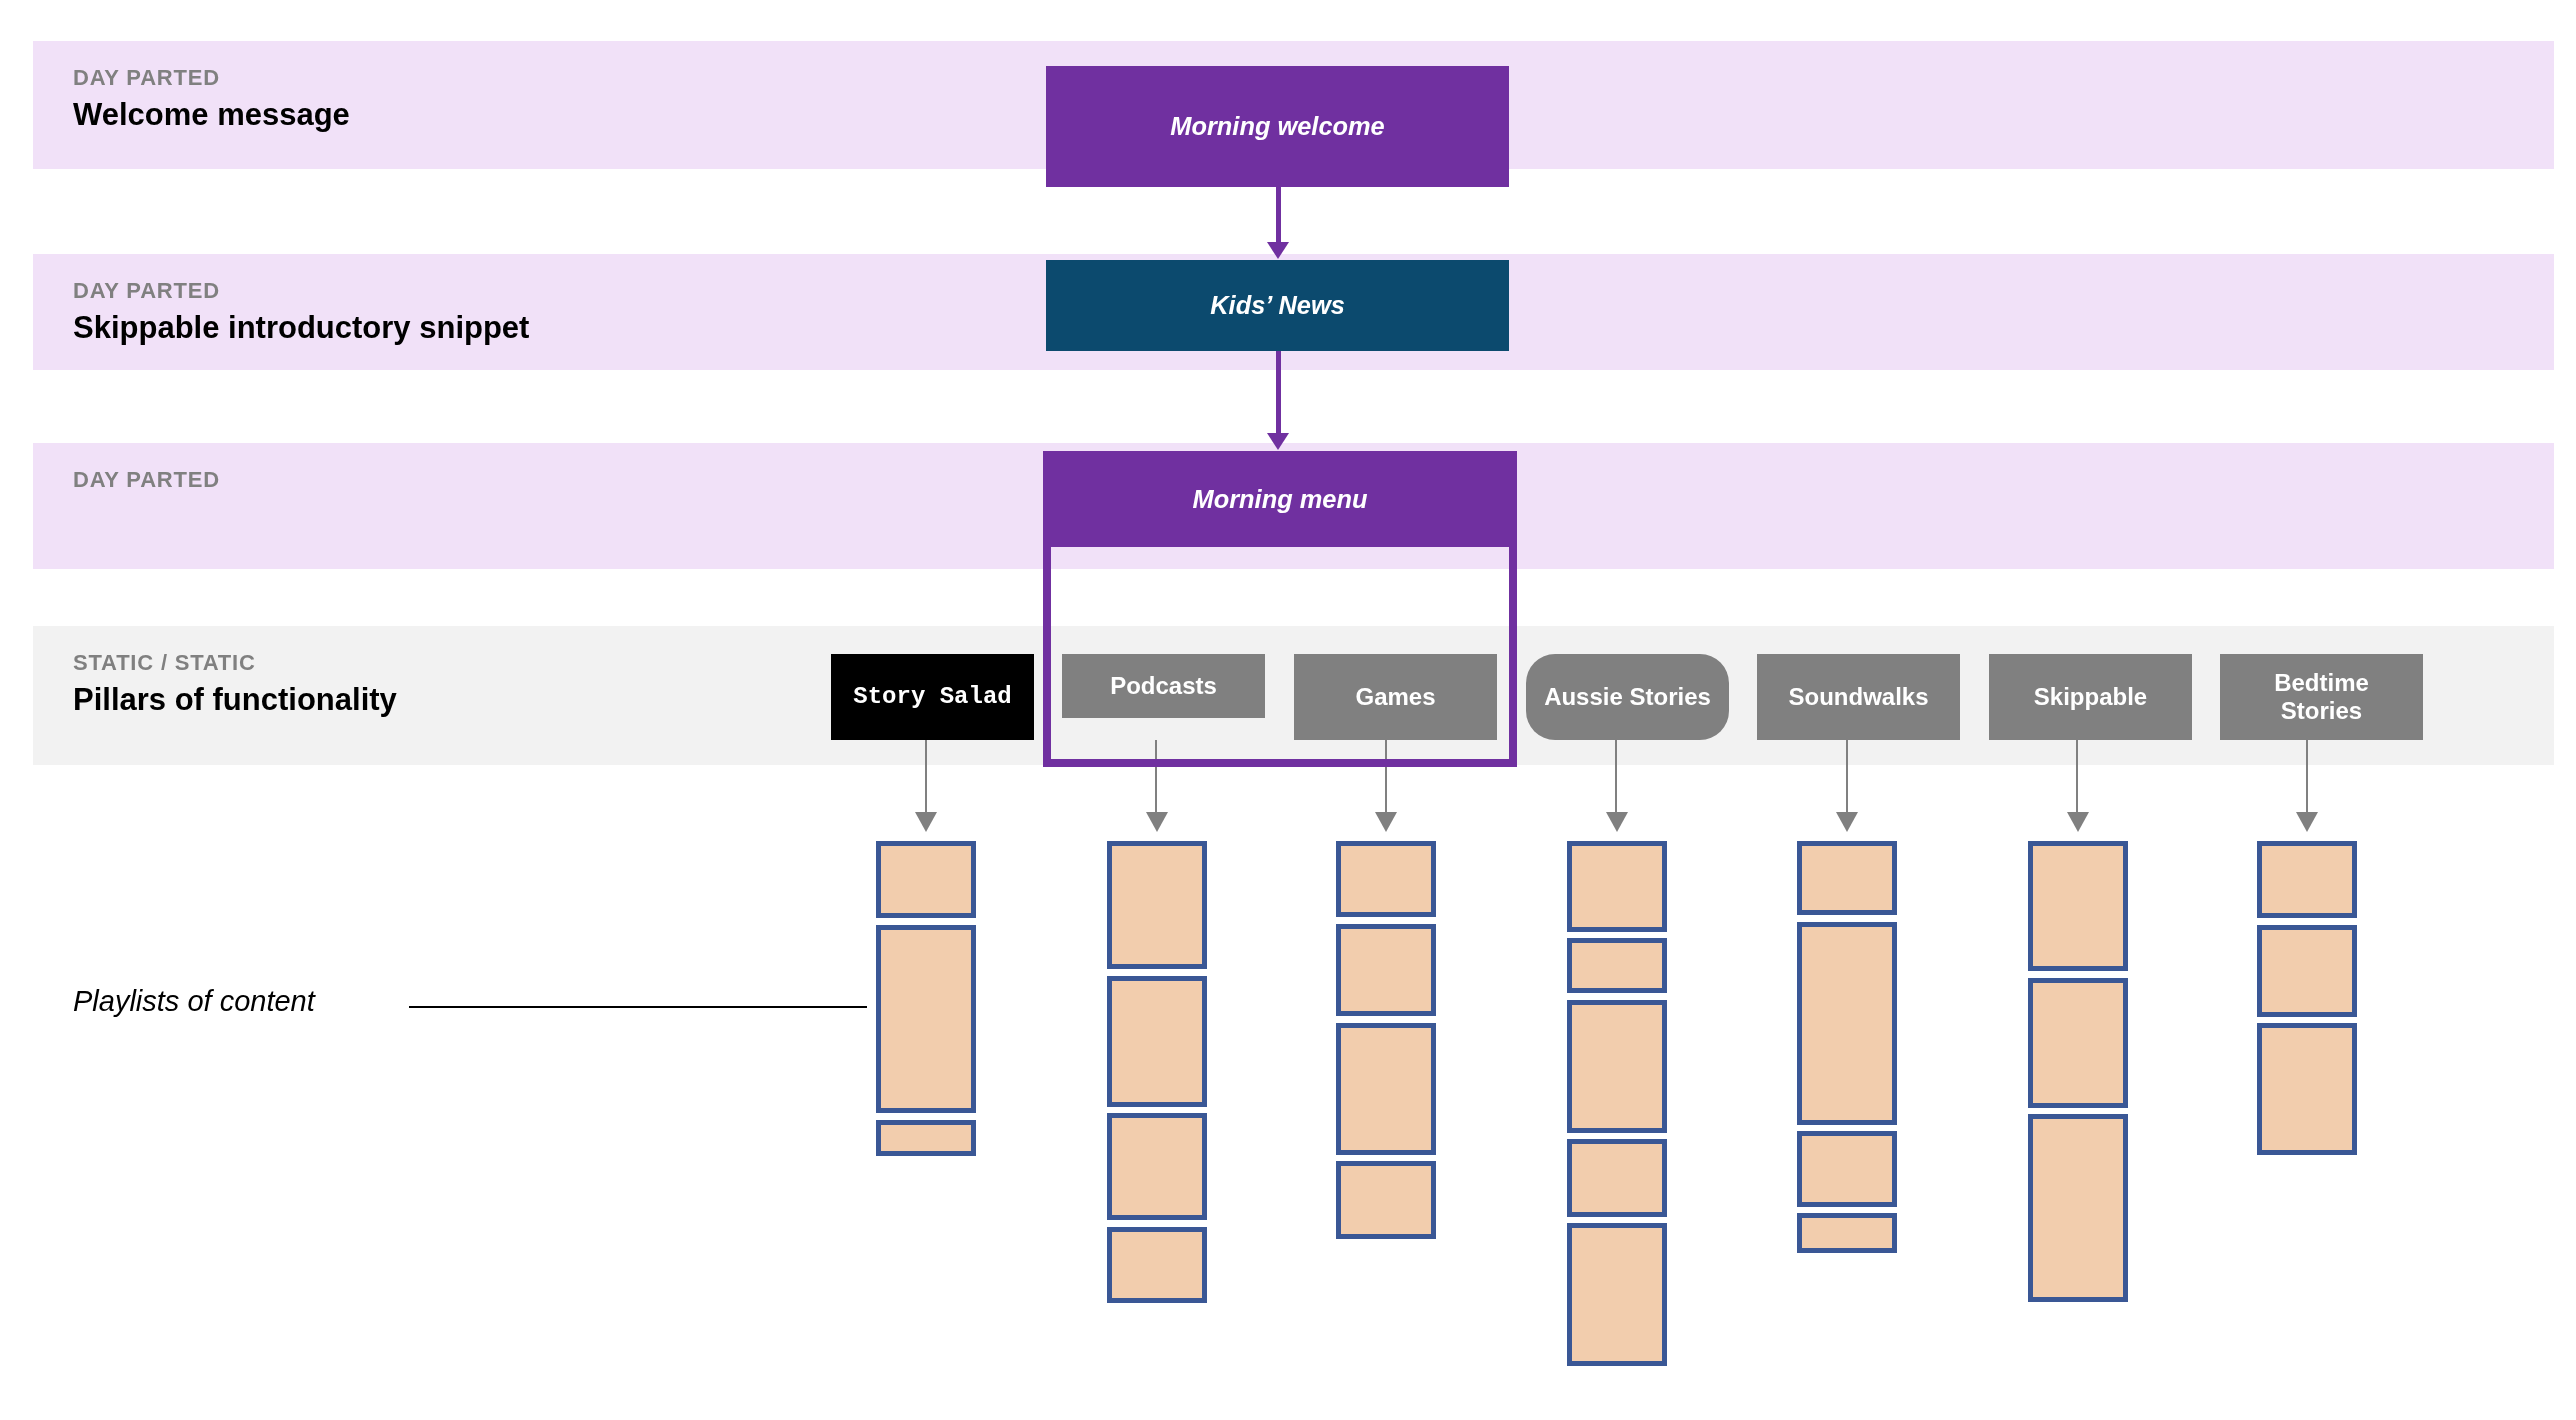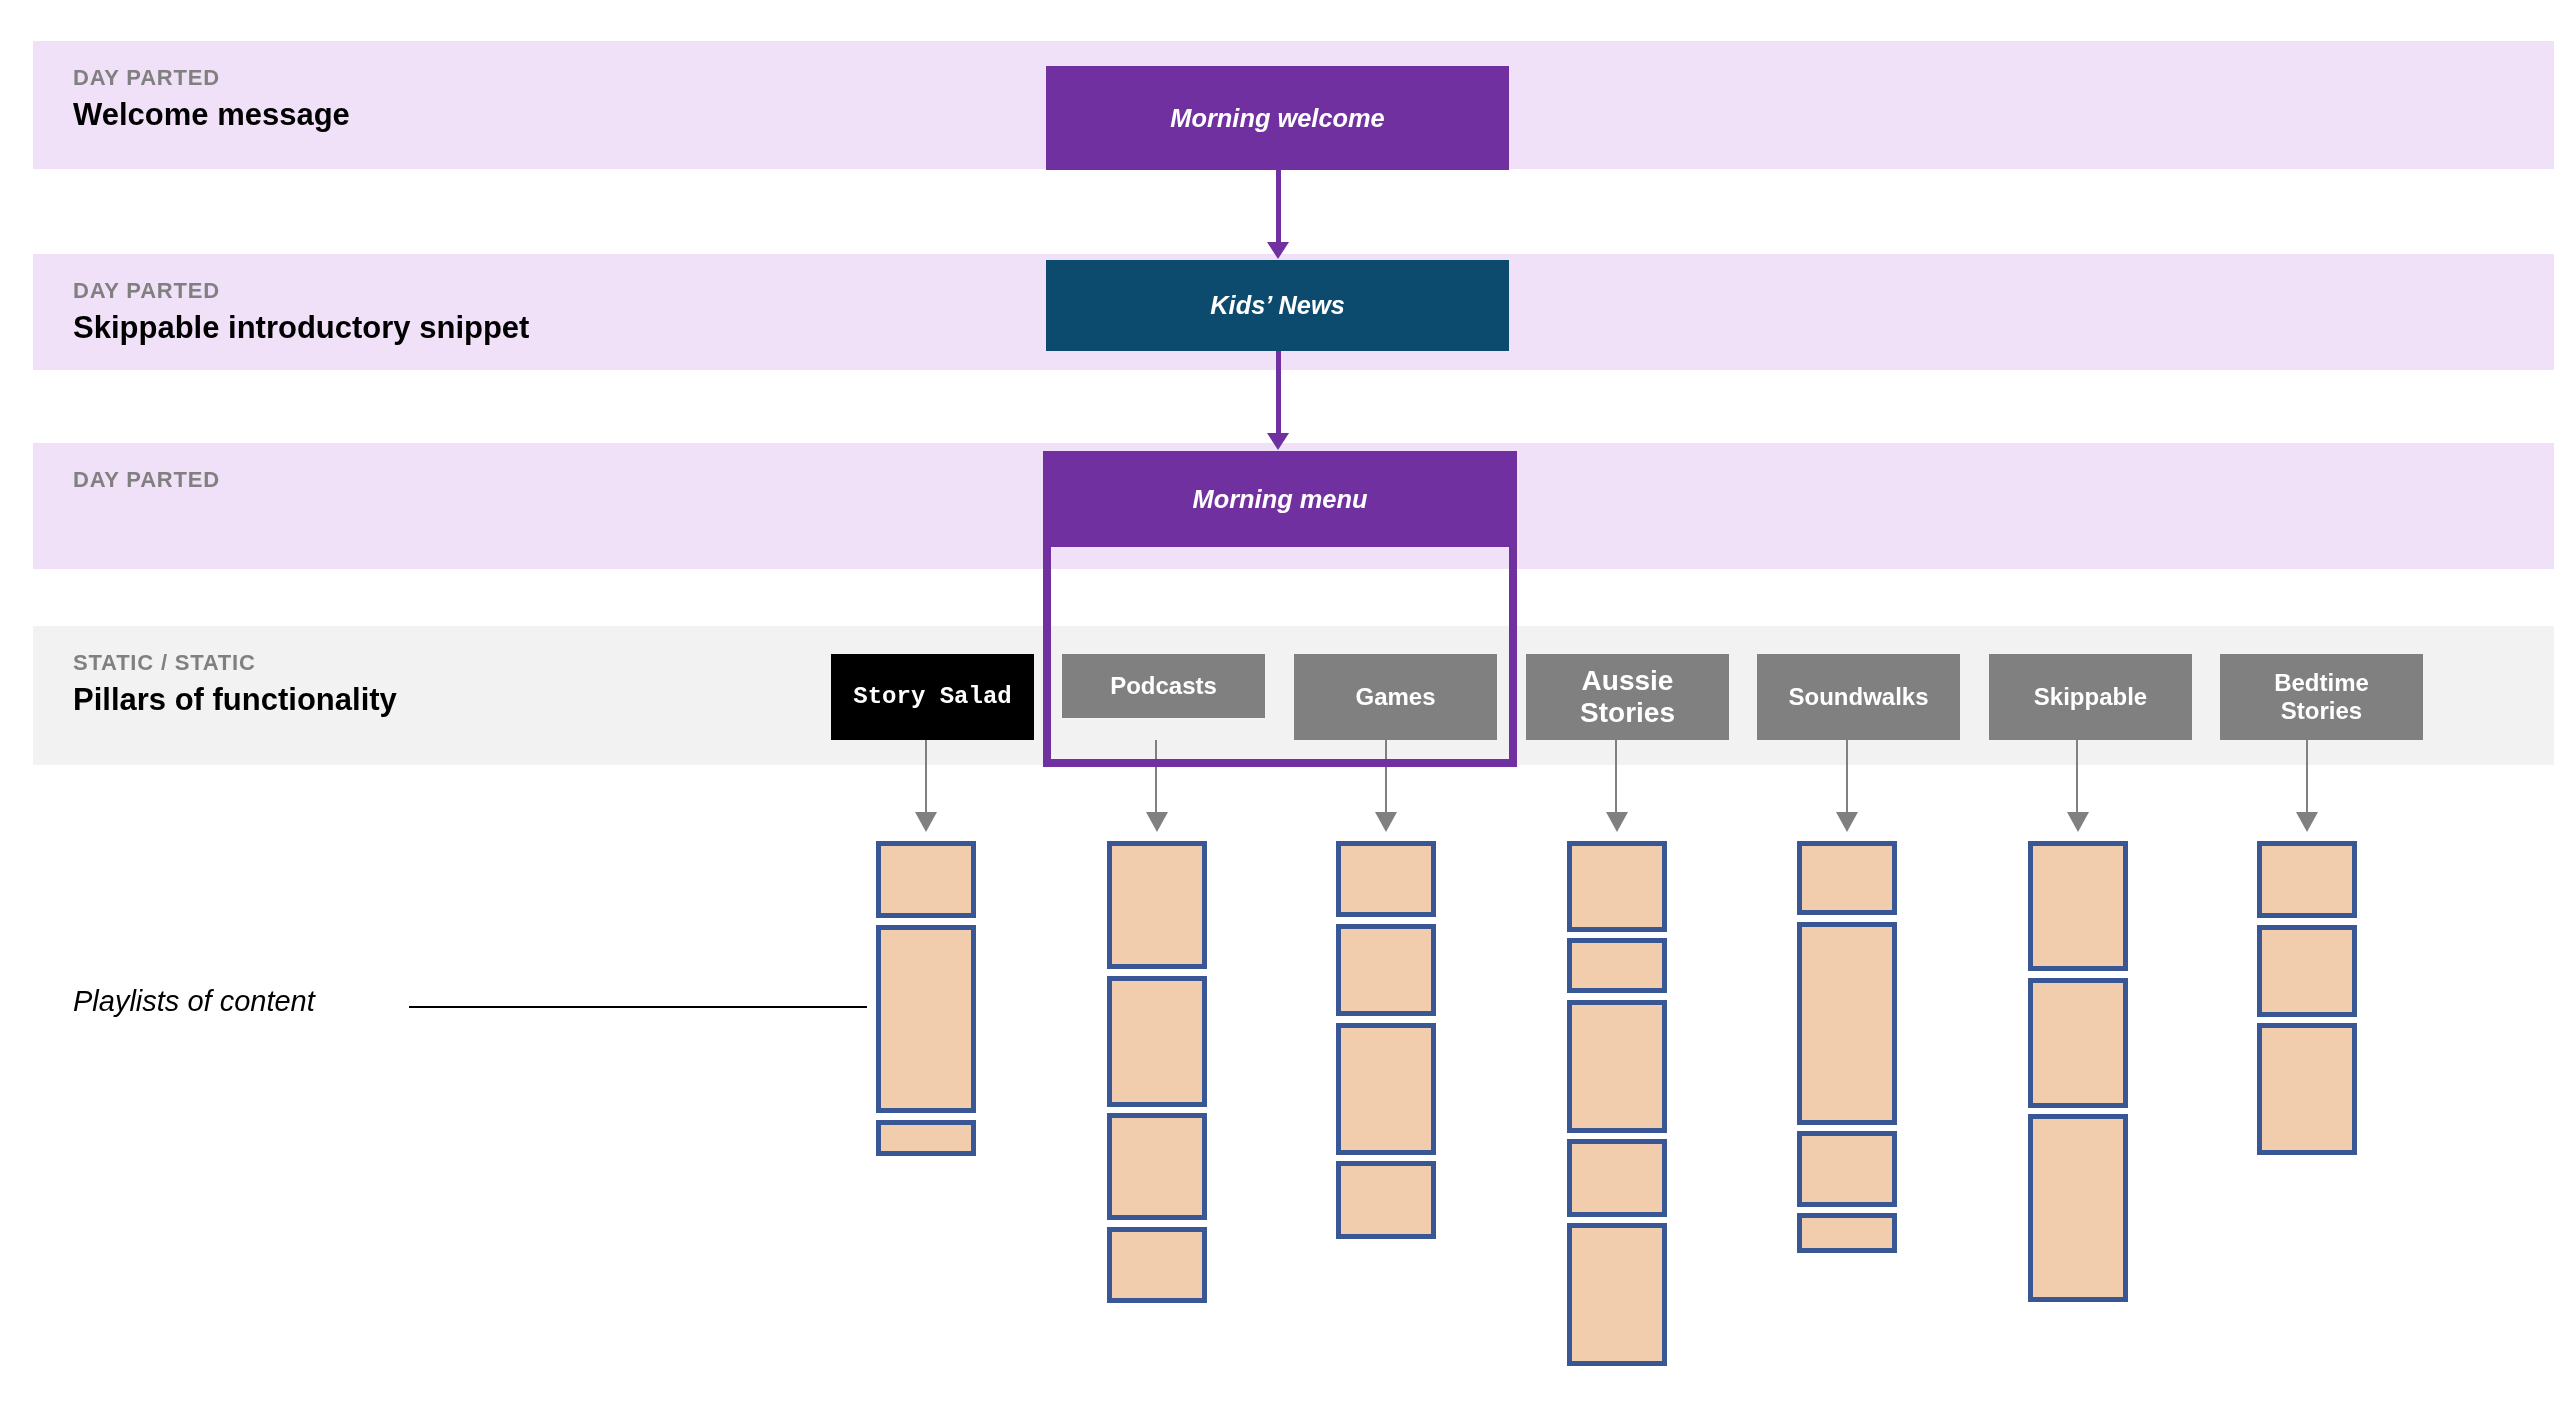--- a/index.html
+++ b/index.html
@@ -43,21 +43,21 @@
     <div class="title">Skippable introductory snippet</div>
   </div>
   <div class="band" id="band-2" style="top: 443px; height: 126px; background: rgb(241, 225, 248);">
     <div class="tag" style="color: rgb(128, 128, 128);">DAY PARTED</div>
   </div>
   <div class="band" id="band-3" style="top: 626px; height: 139px; background: rgb(242, 242, 242);">
     <div class="tag" style="color: rgb(128, 128, 128);">STATIC / STATIC</div>
     <div class="title">Pillars of functionality</div>
   </div>
 
-  <div class="flowbox" id="flow-morning-welcome" style="left: 1046px; top: 66px; width: 463px; height: 104px; background: rgb(112, 48, 160); z-index: 5;">Morning welcome</div>
+  <div class="flowbox" id="flow-morning-welcome" style="left: 1046px; top: 66px; width: 463px; height: 121px; background: rgb(112, 48, 160); z-index: 5;">Morning welcome</div>
   <div class="flowbox" id="flow-kids-news" style="left: 1046px; top: 260px; width: 463px; height: 91px; background: #0c4a6e; z-index: 5;">Kids’ News</div>
 
   <div id="menu-header" style="left: 1043px; top: 451px; width: 474px; height: 96px; background: rgb(112, 48, 160);">Morning menu</div>
   <div id="menu-container" style="left: 1043px; top: 451px; width: 474px; height: 316px; border: 8px solid rgb(112, 48, 160);"></div>
 
   <div id="playlists-label">Playlists of content</div>
   <div id="playlists-line"></div>
 
   <div id="generated">
       <div style="left: 1276px; top: 159px; width: 4.8px; height: 83px; background: rgb(112, 48, 160); z-index: 4; position: absolute;"></div>
@@ -77,21 +77,21 @@
       <div style="left: 1107px; top: 976px; width: 100px; height: 131px; background: rgb(242, 205, 173); border: 5.6px solid rgb(58, 87, 149); box-sizing: border-box; z-index: 2; position: absolute;"></div>
       <div style="left: 1107px; top: 1113px; width: 100px; height: 107px; background: rgb(242, 205, 173); border: 5.6px solid rgb(58, 87, 149); box-sizing: border-box; z-index: 2; position: absolute;"></div>
       <div style="left: 1107px; top: 1227px; width: 100px; height: 76px; background: rgb(242, 205, 173); border: 5.6px solid rgb(58, 87, 149); box-sizing: border-box; z-index: 2; position: absolute;"></div>
       <div class="lyr-pillars" style="left: 1294px; top: 654px; width: 203px; height: 86px; background: rgb(128, 128, 128); z-index: 8; display: flex; align-items: center; justify-content: center; color: rgb(255, 255, 255); font-size: 24px; font-weight: bold; text-align: center; line-height: 1.15; padding: 0px 14.3px; box-sizing: border-box; position: absolute;">Games</div>
       <div style="left: 1385px; top: 740px; width: 2.4px; height: 72px; background: rgb(128, 128, 128); z-index: 3; position: absolute;"></div>
       <div style="left: 1375px; top: 812px; border-left: 11px solid transparent; border-right: 11px solid transparent; border-top: 20.7px solid rgb(128, 128, 128); z-index: 3; position: absolute;"></div>
       <div style="left: 1336px; top: 841px; width: 100px; height: 76px; background: rgb(242, 205, 173); border: 5.6px solid rgb(58, 87, 149); box-sizing: border-box; z-index: 2; position: absolute;"></div>
       <div style="left: 1336px; top: 924px; width: 100px; height: 92px; background: rgb(242, 205, 173); border: 5.6px solid rgb(58, 87, 149); box-sizing: border-box; z-index: 2; position: absolute;"></div>
       <div style="left: 1336px; top: 1023px; width: 100px; height: 132px; background: rgb(242, 205, 173); border: 5.6px solid rgb(58, 87, 149); box-sizing: border-box; z-index: 2; position: absolute;"></div>
       <div style="left: 1336px; top: 1161px; width: 100px; height: 78px; background: rgb(242, 205, 173); border: 5.6px solid rgb(58, 87, 149); box-sizing: border-box; z-index: 2; position: absolute;"></div>
-      <div class="lyr-pillars" style="left: 1526px; top: 654px; width: 203px; height: 86px; background: rgb(128, 128, 128); z-index: 8; display: flex; align-items: center; justify-content: center; color: rgb(255, 255, 255); font-size: 28px; font-weight: bold; text-align: center; line-height: 1.15; padding: 0px 14.3px; box-sizing: border-box; position: absolute;">Aussie Stories</div>
+      <div class="lyr-pillars" style="left: 1526px; top: 654px; width: 203px; height: 86px; background: rgb(128, 128, 128); z-index: 8; display: flex; align-items: center; justify-content: center; color: rgb(255, 255, 255); font-size: 24px; font-weight: bold; text-align: center; line-height: 1.15; padding: 0px 14.3px; box-sizing: border-box; position: absolute; border-radius: 29px;">Aussie Stories</div>
       <div style="left: 1615px; top: 740px; width: 2.4px; height: 72px; background: rgb(128, 128, 128); z-index: 3; position: absolute;"></div>
       <div style="left: 1606px; top: 812px; border-left: 11px solid transparent; border-right: 11px solid transparent; border-top: 20.7px solid rgb(128, 128, 128); z-index: 3; position: absolute;"></div>
       <div style="left: 1567px; top: 841px; width: 100px; height: 91px; background: rgb(242, 205, 173); border: 5.6px solid rgb(58, 87, 149); box-sizing: border-box; z-index: 2; position: absolute;"></div>
       <div style="left: 1567px; top: 938px; width: 100px; height: 55px; background: rgb(242, 205, 173); border: 5.6px solid rgb(58, 87, 149); box-sizing: border-box; z-index: 2; position: absolute;"></div>
       <div style="left: 1567px; top: 1000px; width: 100px; height: 133px; background: rgb(242, 205, 173); border: 5.6px solid rgb(58, 87, 149); box-sizing: border-box; z-index: 2; position: absolute;"></div>
       <div style="left: 1567px; top: 1139px; width: 100px; height: 78px; background: rgb(242, 205, 173); border: 5.6px solid rgb(58, 87, 149); box-sizing: border-box; z-index: 2; position: absolute;"></div>
       <div style="left: 1567px; top: 1223px; width: 100px; height: 143px; background: rgb(242, 205, 173); border: 5.6px solid rgb(58, 87, 149); box-sizing: border-box; z-index: 2; position: absolute;"></div>
       <div class="lyr-pillars" style="left: 1757px; top: 654px; width: 203px; height: 86px; background: rgb(128, 128, 128); z-index: 8; display: flex; align-items: center; justify-content: center; color: rgb(255, 255, 255); font-size: 24px; font-weight: bold; text-align: center; line-height: 1.15; padding: 0px 14.3px; box-sizing: border-box; position: absolute;">Soundwalks</div>
       <div style="left: 1846px; top: 740px; width: 2.4px; height: 72px; background: rgb(128, 128, 128); z-index: 3; position: absolute;"></div>
       <div style="left: 1836px; top: 812px; border-left: 11px solid transparent; border-right: 11px solid transparent; border-top: 20.7px solid rgb(128, 128, 128); z-index: 3; position: absolute;"></div>

